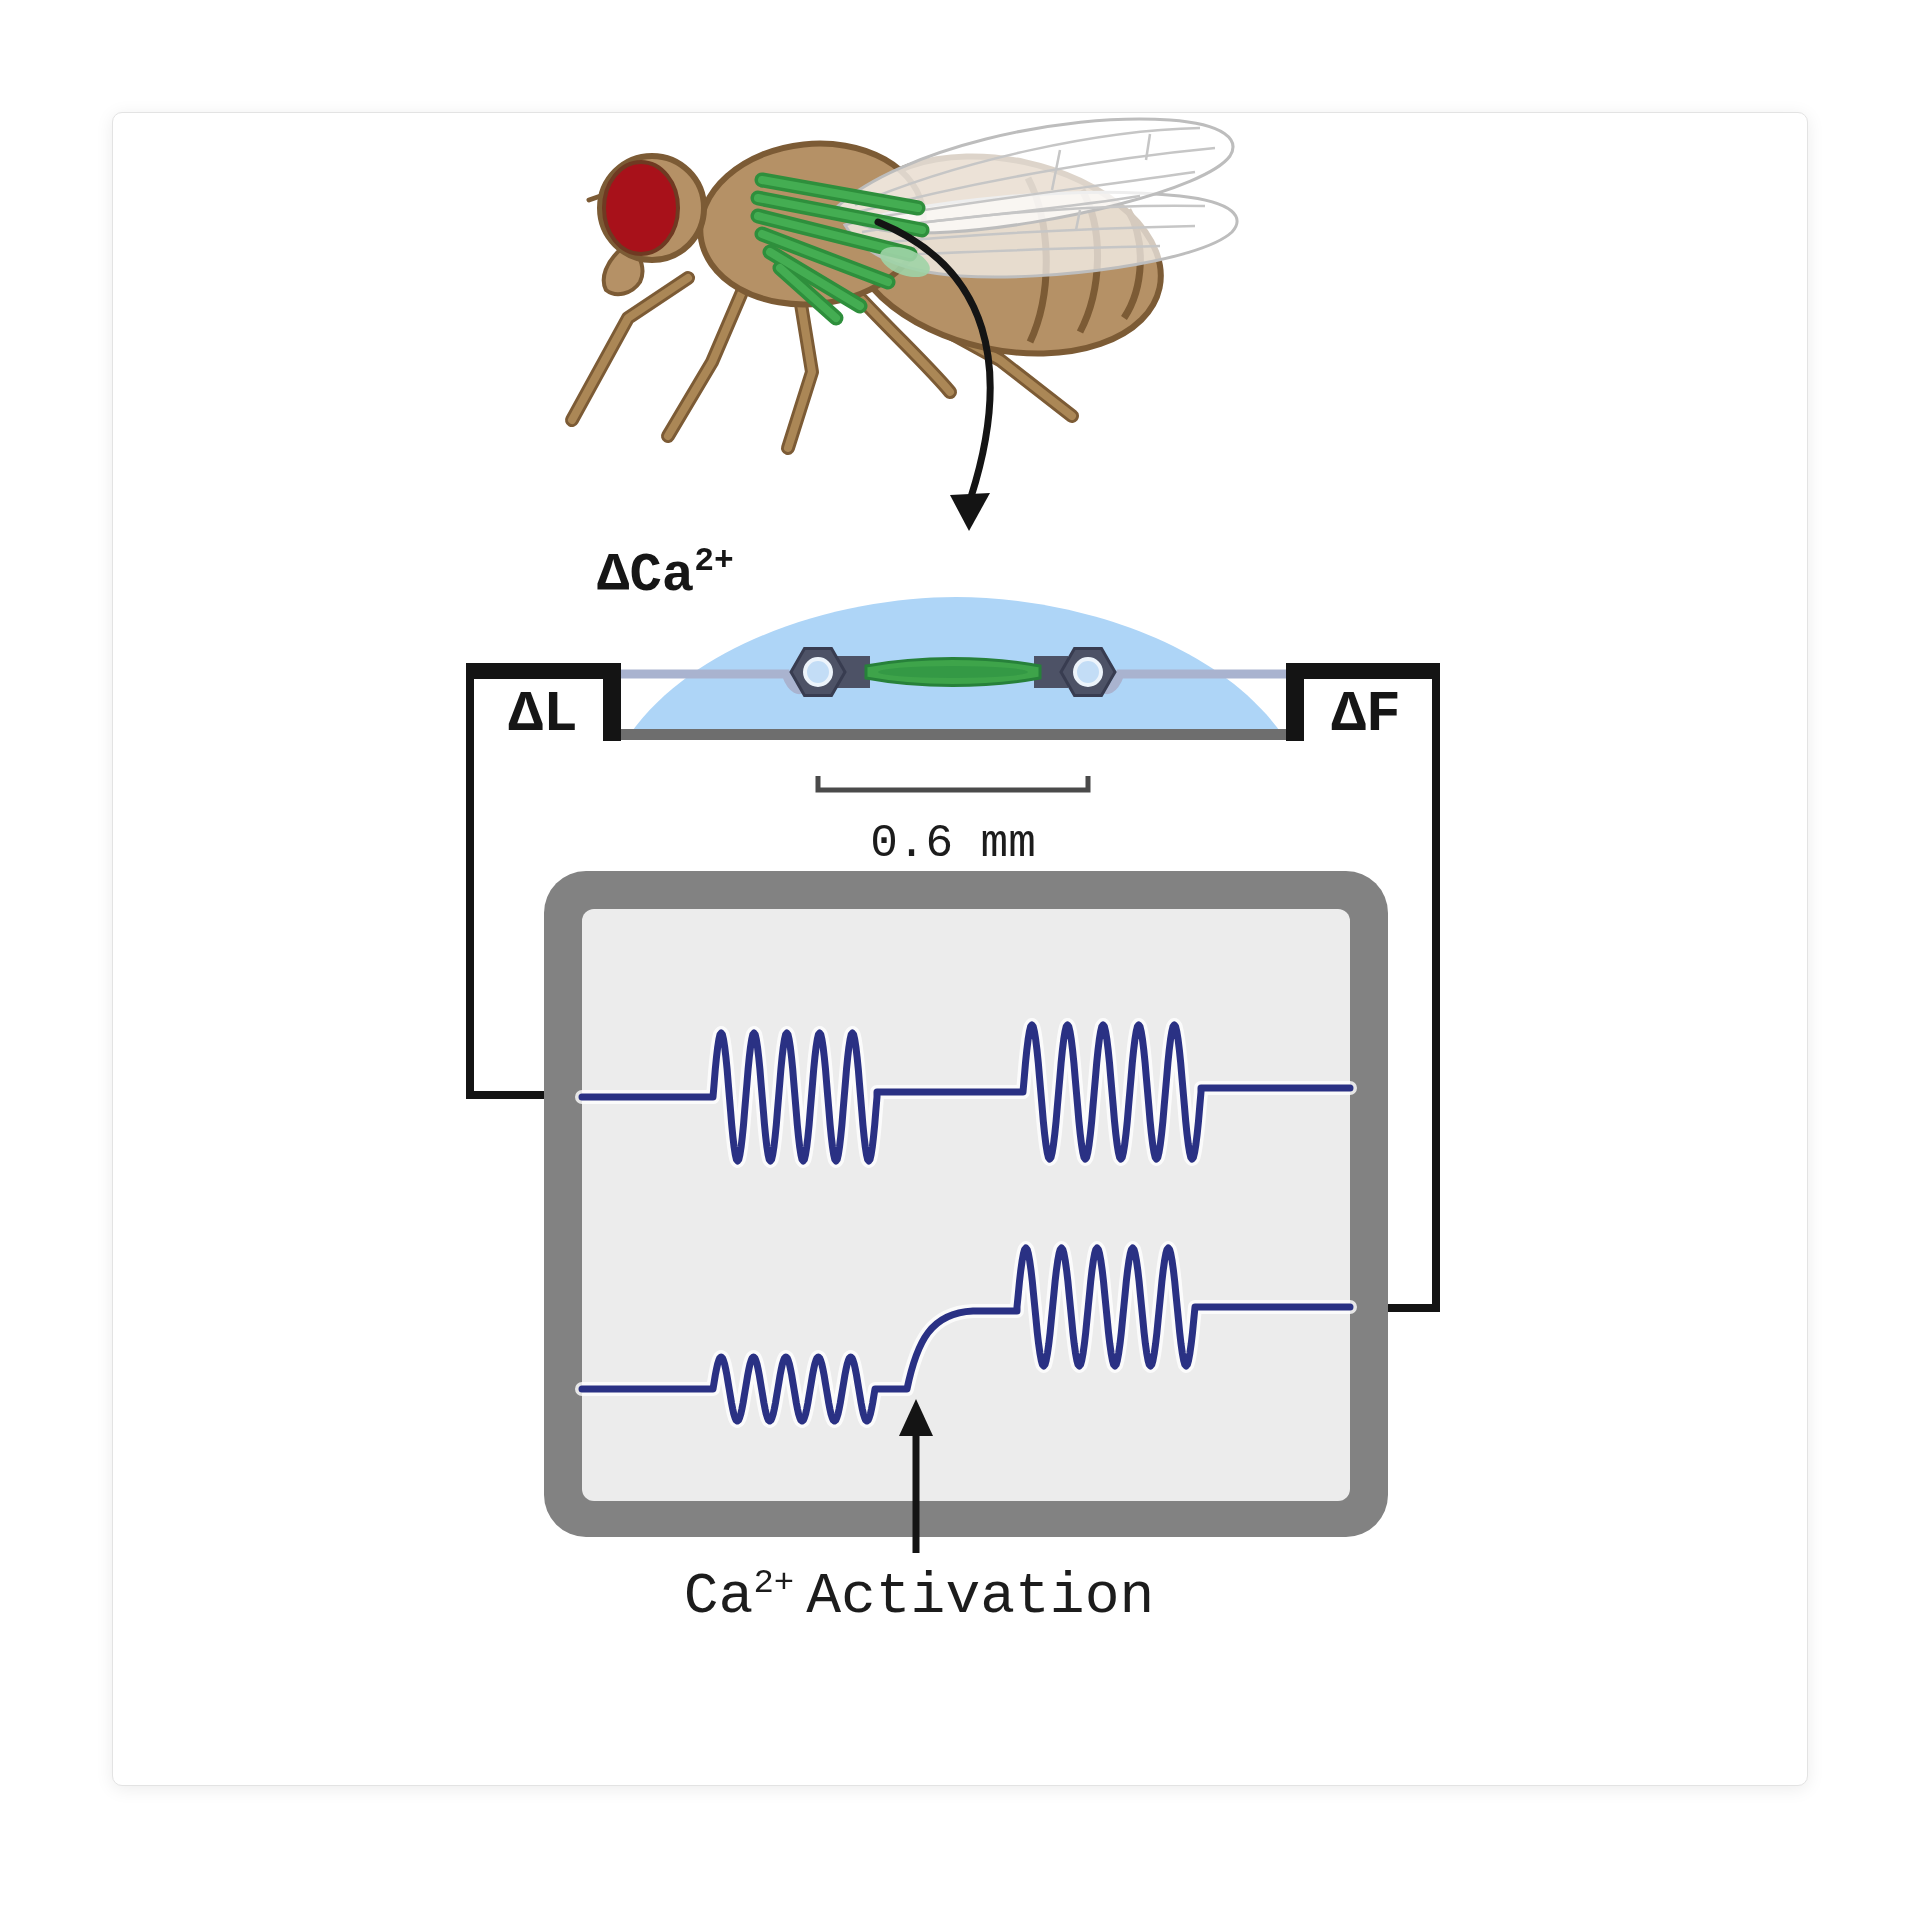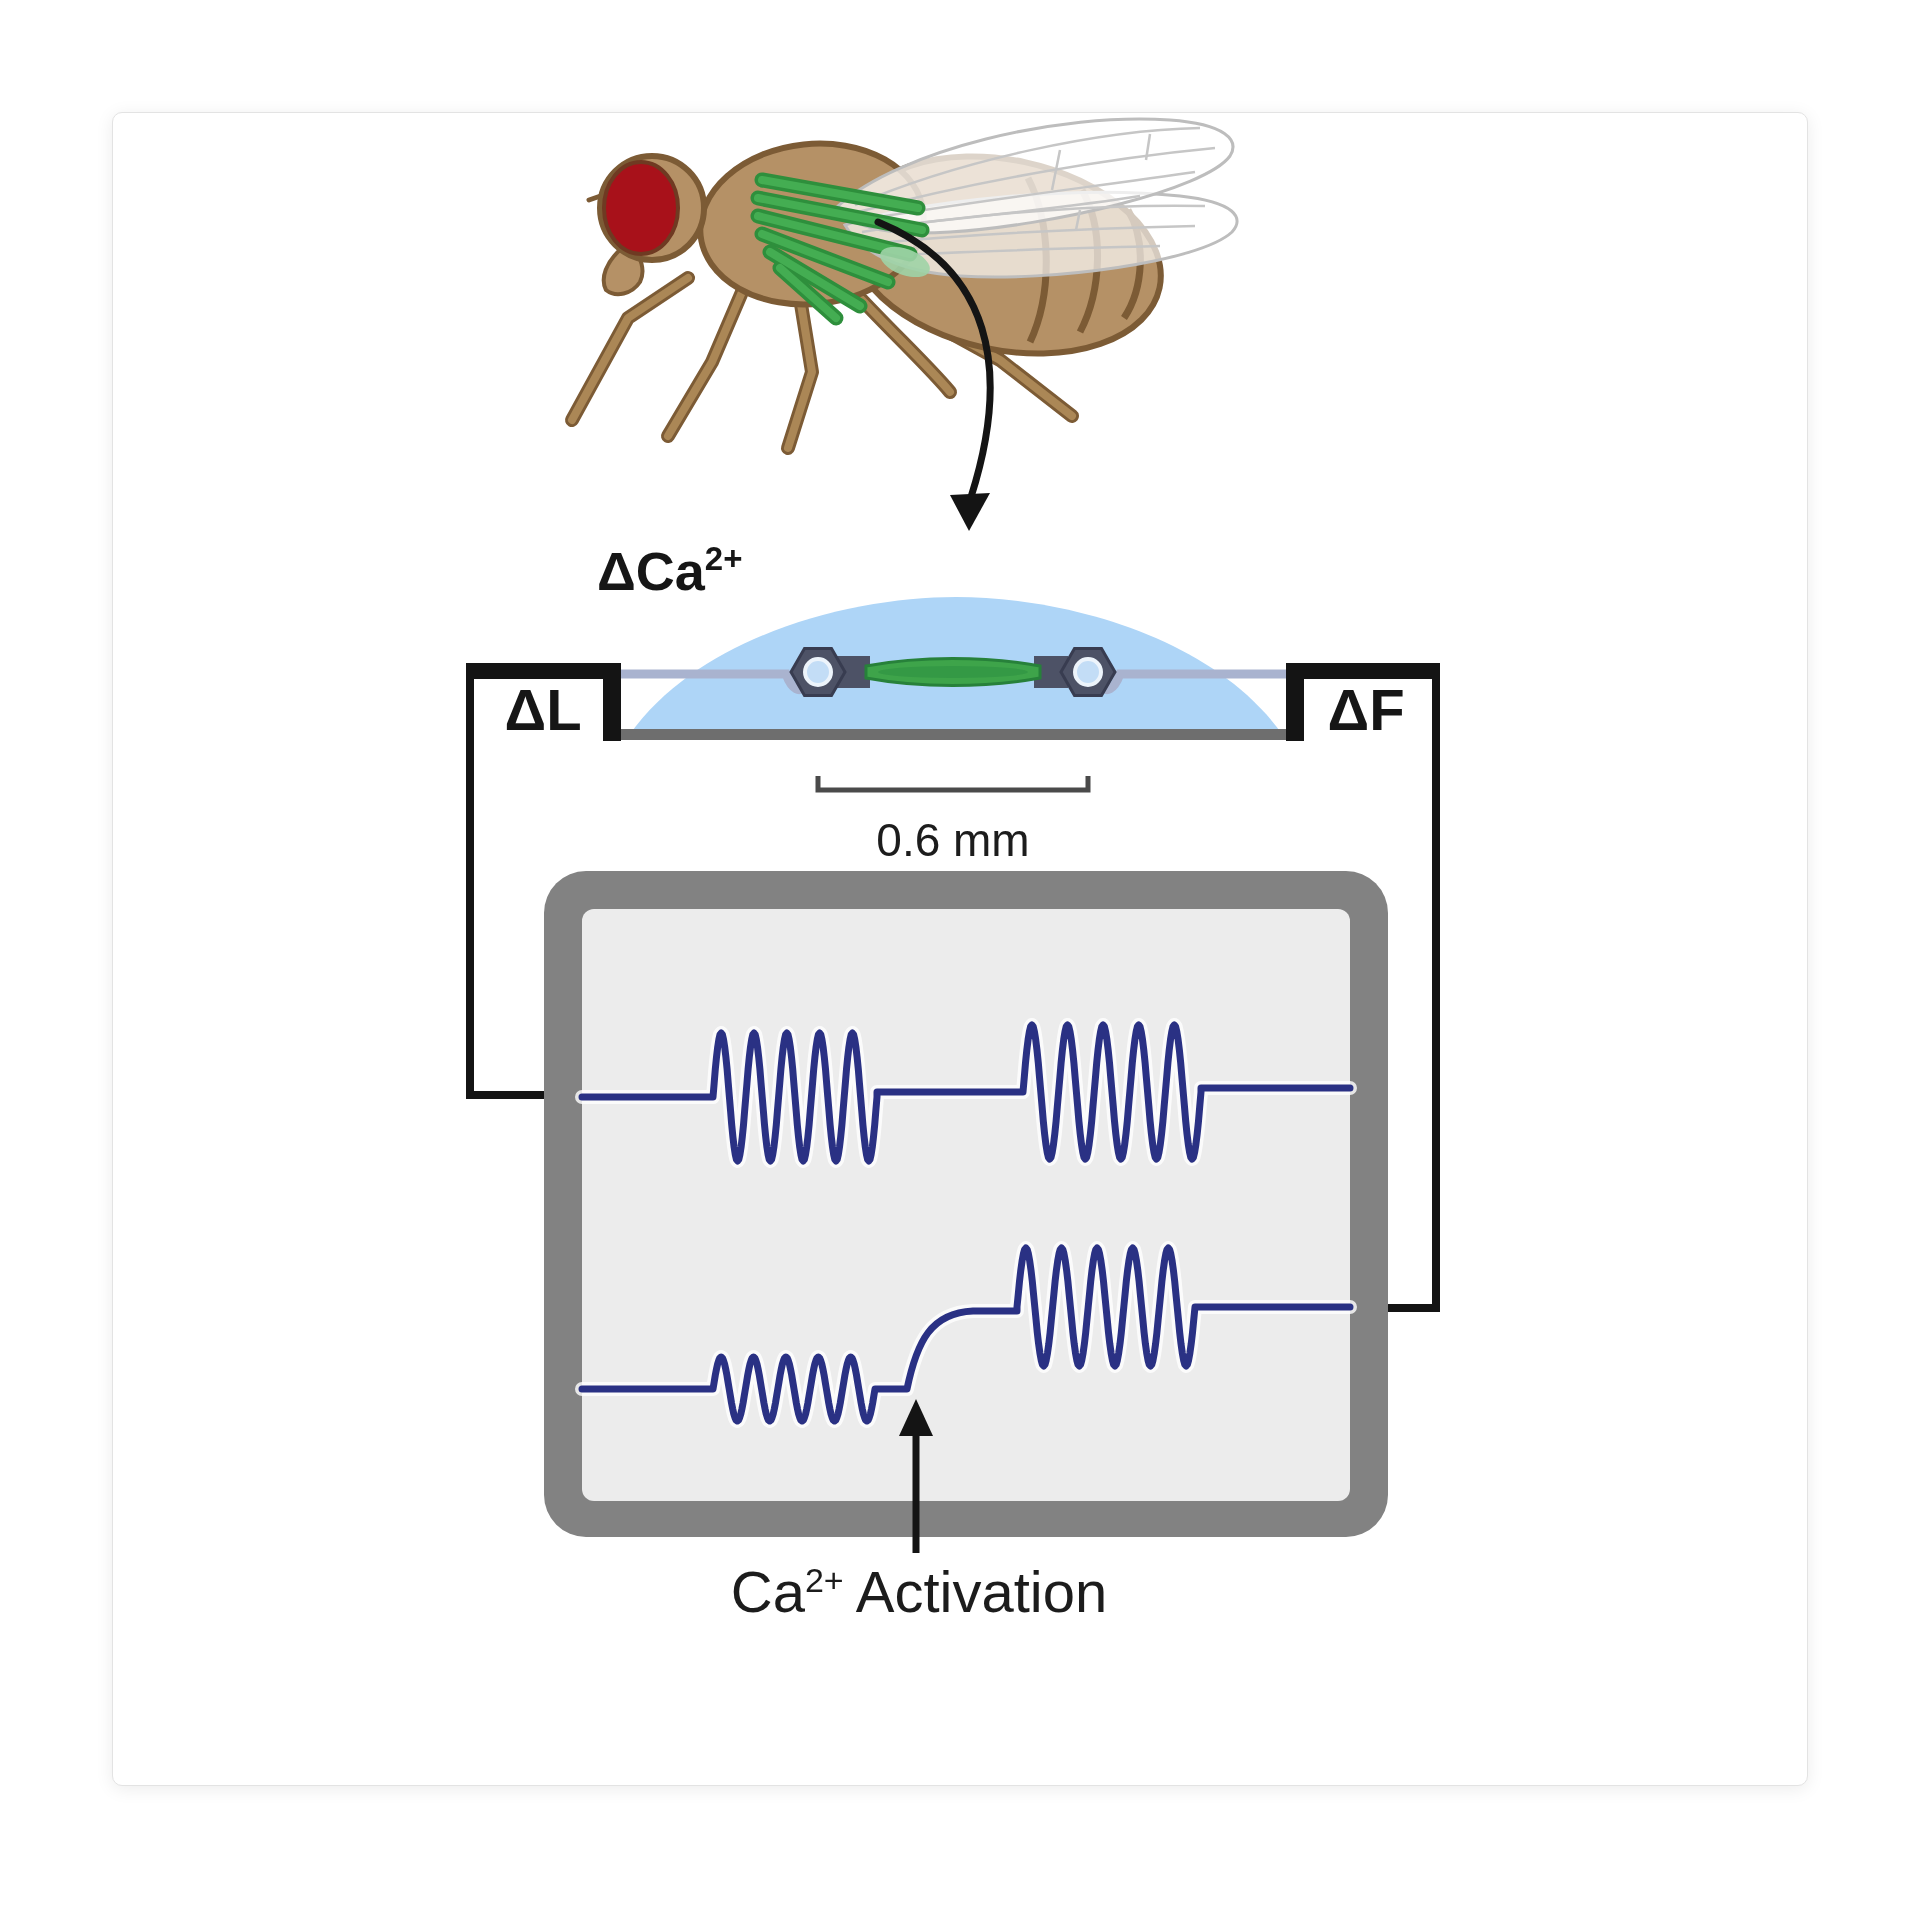--- a/index.html
+++ b/index.html
@@ -1,16 +1,16 @@
 <!DOCTYPE html>
 <html><head>
 <meta charset="utf-8">
 <style>
   html,body{margin:0;padding:0;width:1920px;height:1920px;background:#ffffff;overflow:hidden;}
-  #stage{position:relative;width:1920px;height:1920px;font-family:Liberation Sans, sans-serif;}
+  #stage{position:relative;width:1920px;height:1920px;font-family:Liberation Mono, monospace;}
   .card{position:absolute;left:112px;top:112px;width:1694px;height:1672px;background:#ffffff;
         border:1px solid #e3e3e3;border-radius:10px;box-shadow:0 3px 18px rgba(0,0,0,.08);}
   svg.fig{position:absolute;left:0;top:0;width:1920px;height:1920px;}
   .halo{fill:none;stroke:#ffffff;stroke-width:14;stroke-opacity:.8;stroke-linejoin:round;stroke-linecap:round;}
   .trace{fill:none;stroke-width:7;stroke-linejoin:round;stroke-linecap:round;}
   .blk{fill:#141414;}
   .lbl-bold{font-weight:bold;fill:#161616;}
   .lbl{fill:#1c1c1c;}
 </style>
 </head>

